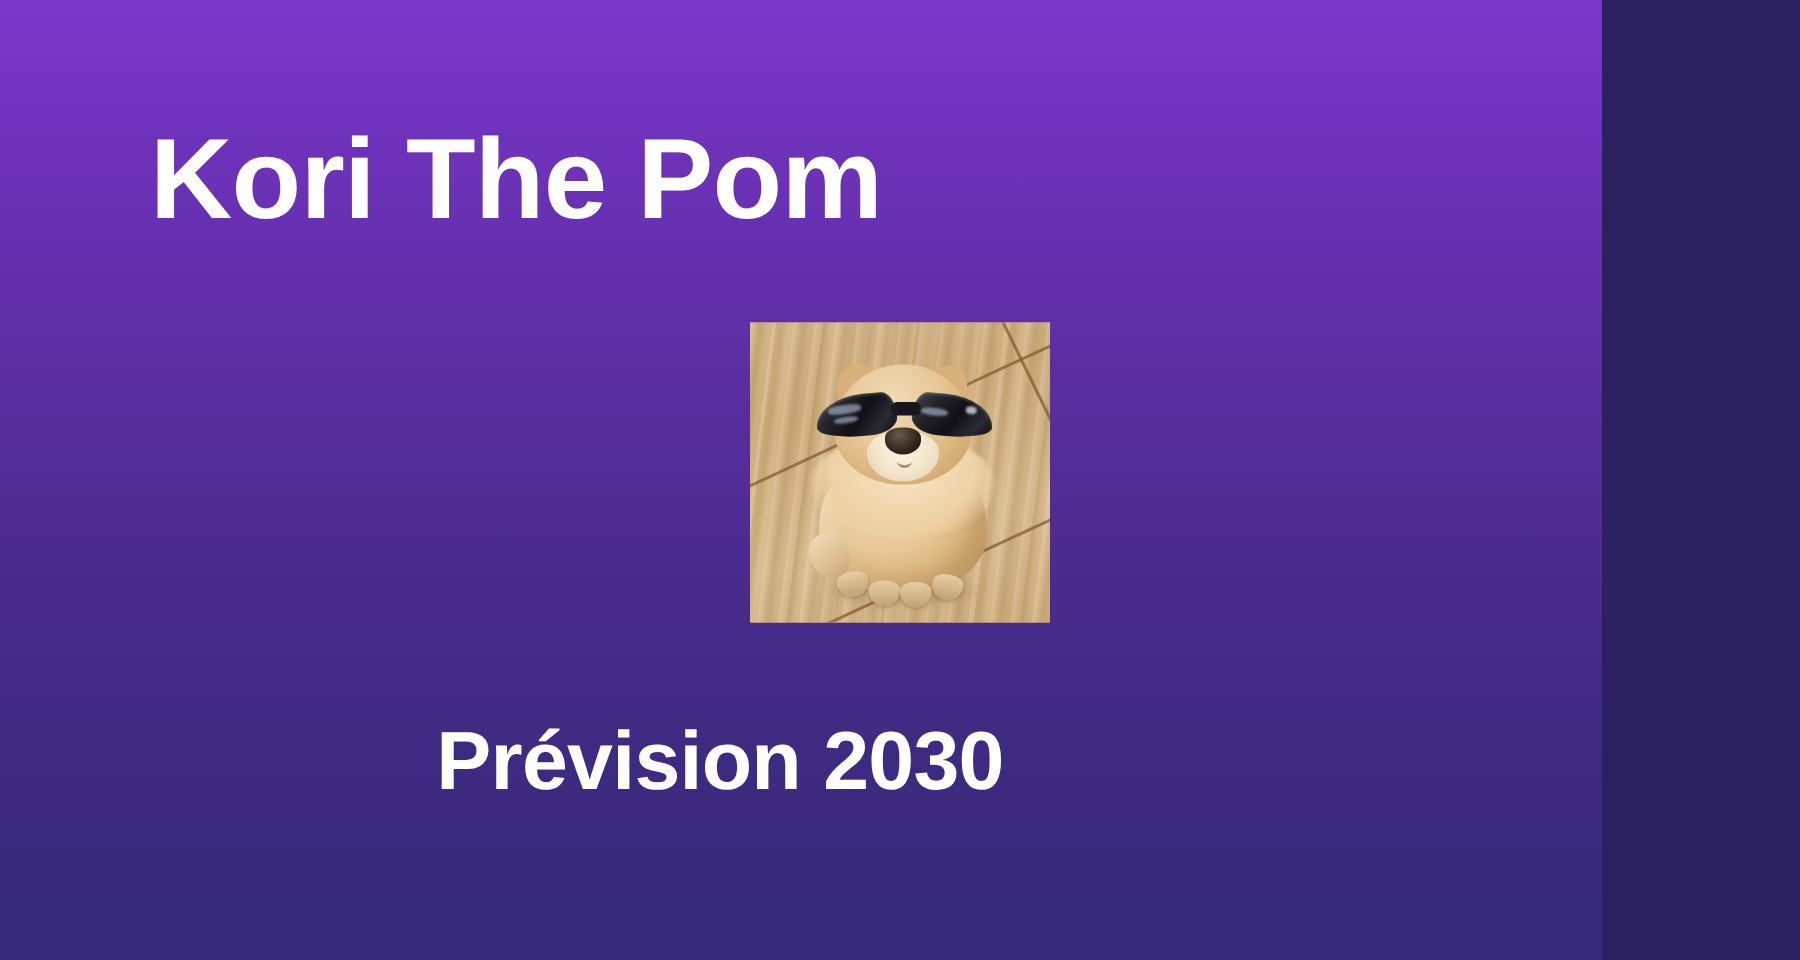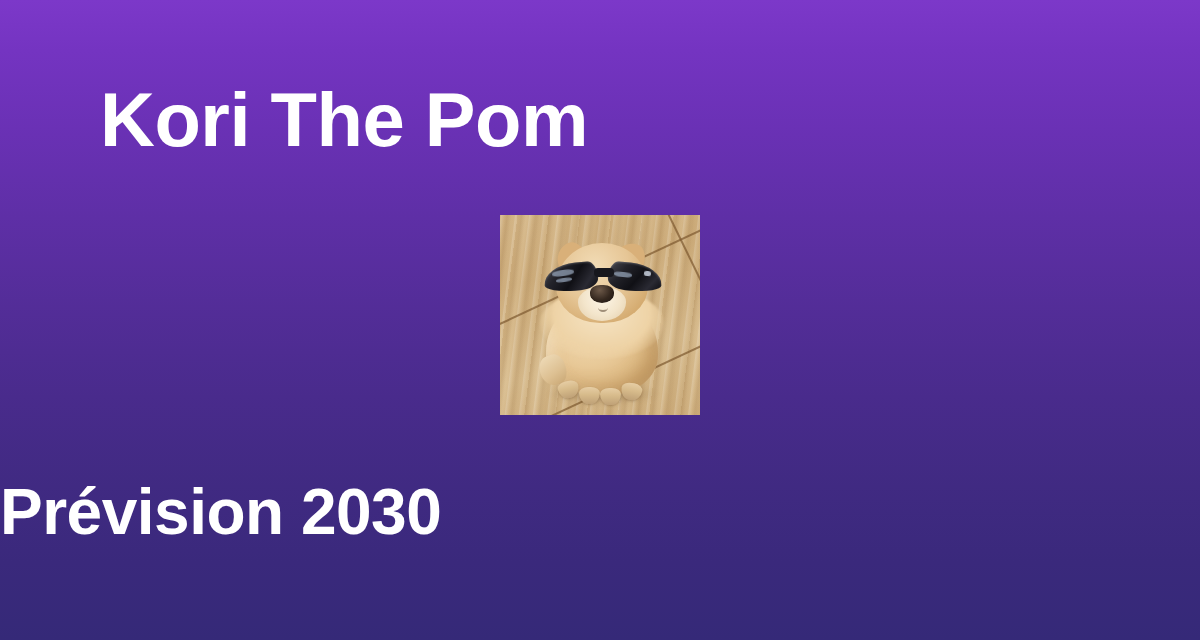--- a/index.html
+++ b/index.html
@@ -8,21 +8,21 @@
     padding: 0;
     background: #2c2160;
   }
   body {
     font-family: "Liberation Sans", sans-serif;
   }
 
   
   .banner {
     position: relative;
-    width: 1200px;
+    width: 1068px;
     height: 640px;
     overflow: hidden;
     background: linear-gradient(180deg,
         #7c38c9 0%,
         #7434c1 8%,
         #6a31b5 20%,
         #5e2fa6 34%,
         #532d98 48%,
         #492b8c 62%,
         #402a82 76%,
@@ -212,22 +212,22 @@
     filter: blur(2px);
   }
 
   
   .forecast {
     position: absolute;
     left: 0;
     right: 108px;
     top: 480px;
     margin: 0;
-    text-align: left;
-    font-size: 64px;
+    text-align: center;
+    font-size: 55px;
     line-height: 1.0;
     font-weight: bold;
     color: #ffffff;
     letter-spacing: -0.5px;
     white-space: nowrap;
   }
 
   
   .watermark {
     position: absolute;

